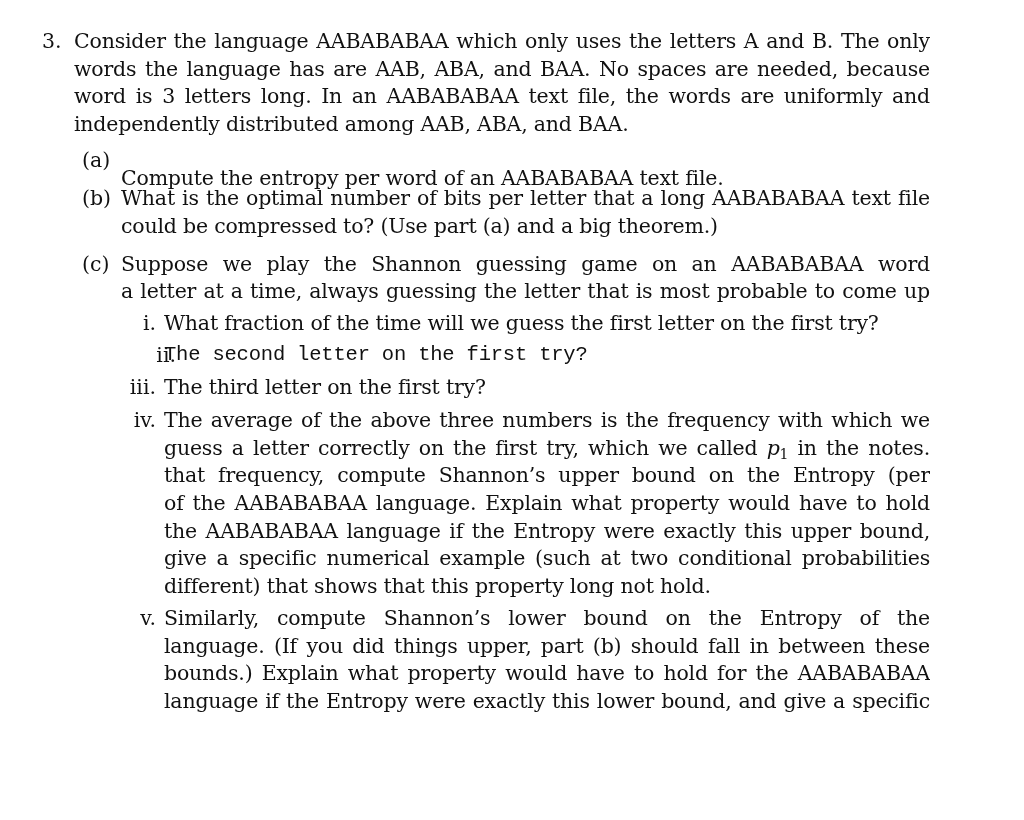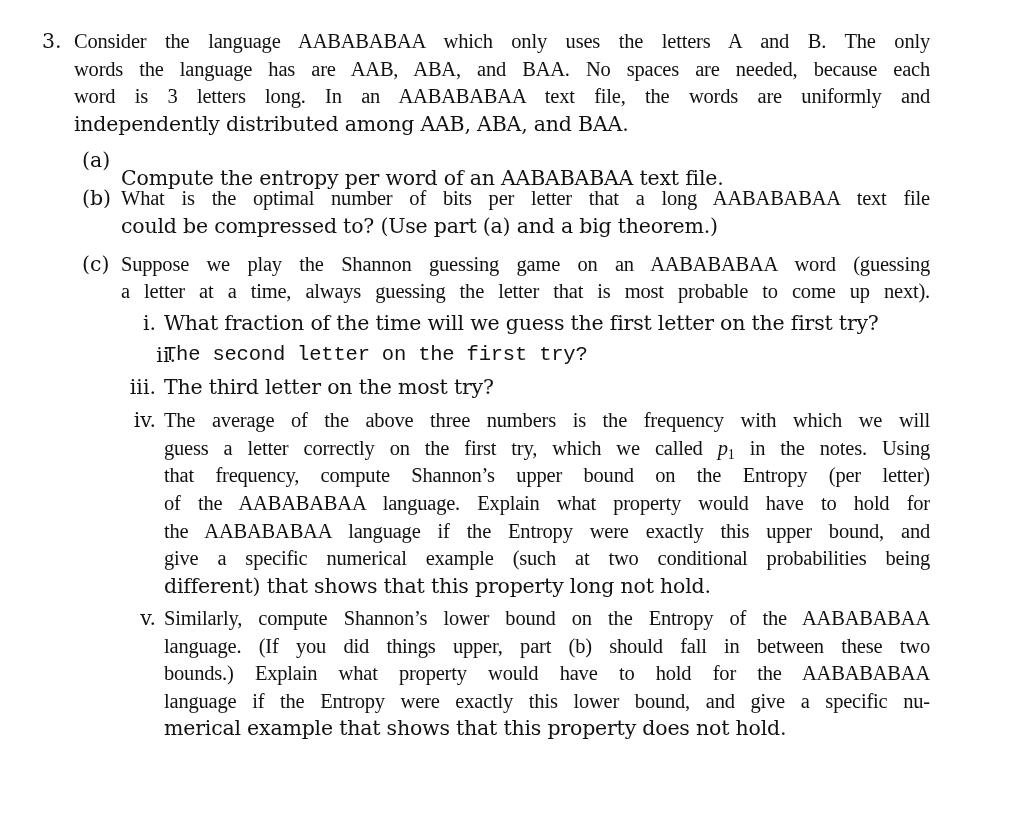--- a/index.html
+++ b/index.html
@@ -28,21 +28,20 @@
       font-size: 20.5px;
       line-height: 28px;
       letter-spacing: -0.2px;
     }
     .just {
       text-align: justify;
       text-align-last: justify;
       white-space: normal;
       overflow: hidden;
       height: 28px;
-      font-family: Liberation Serif, serif;
     }
     .label {
       position: absolute;
       white-space: nowrap;
       font-size: 20.5px;
       line-height: 28px;
       text-align: right;
     }
     .math {
       font-style: italic;
@@ -75,31 +74,30 @@
   <div class="line just" style="left:121px; top:250px; width:809px;">Suppose we play the Shannon guessing game on an AABABABAA word (guessing</div>
   <div class="line just" style="left:121px; top:277px; width:809px;">a letter at a time, always guessing the letter that is most probable to come up next).</div>
 
   <div class="label" style="left:136px; top:309px; width:20px;">i.</div>
   <div class="line" style="left:164px; top:309px;">What fraction of the time will we guess the first letter on the first try?</div>
 
   <div class="label" style="left:130px; top:341px; width:26px;margin-left:20px;">ii.</div>
   <div class="line" style="left:164px; top:341px;font-family:Liberation Mono, monospace;">The second letter on the first try?</div>
 
   <div class="label" style="left:124px; top:373px; width:32px;">iii.</div>
-  <div class="line" style="left:164px; top:373px;">The third letter on the most try?</div>
+  <div class="line" style="left:164px; top:373px;">The third letter on the first try?</div>
 
   <div class="label" style="left:120px; top:406px; width:36px;">iv.</div>
   <div class="line just" style="left:164px; top:406px; width:766px;">The average of the above three numbers is the frequency with which we will</div>
   <div class="line just" style="left:164px; top:434px; width:766px;"><span>guess a letter correctly on the first try, which we called </span><span class="math"><span>p</span><span class="sub">1</span></span><span> in the notes.  Using</span></div>
   <div class="line just" style="left:164px; top:461px; width:766px;">that frequency, compute Shannon’s upper bound on the Entropy (per letter)</div>
   <div class="line just" style="left:164px; top:489px; width:766px;">of the AABABABAA language. Explain what property would have to hold for</div>
   <div class="line just" style="left:164px; top:517px; width:766px;">the AABABABAA language if the Entropy were exactly this upper bound, and</div>
   <div class="line just" style="left:164px; top:544px; width:766px;">give a specific numerical example (such at two conditional probabilities being</div>
   <div class="line" style="left:164px; top:572px;">different) that shows that this property long not hold.</div>
 
   <div class="label" style="left:126px; top:604px; width:30px;">v.</div>
   <div class="line just" style="left:164px; top:604px; width:766px;">Similarly, compute Shannon’s lower bound on the Entropy of the AABABABAA</div>
   <div class="line just" style="left:164px; top:632px; width:766px;">language.  (If you did things upper, part (b) should fall in between these two</div>
   <div class="line just" style="left:164px; top:659px; width:766px;">bounds.)  Explain what property would have to hold for the AABABABAA</div>
   <div class="line just" style="left:164px; top:687px; width:766px;">language if the Entropy were exactly this lower bound, and give a specific nu-</div>
-  <div class="line" style="left:164px; top:714px;">merical example that shows that this property does not hold.</div>
 
 </div>
 
 </body></html>

